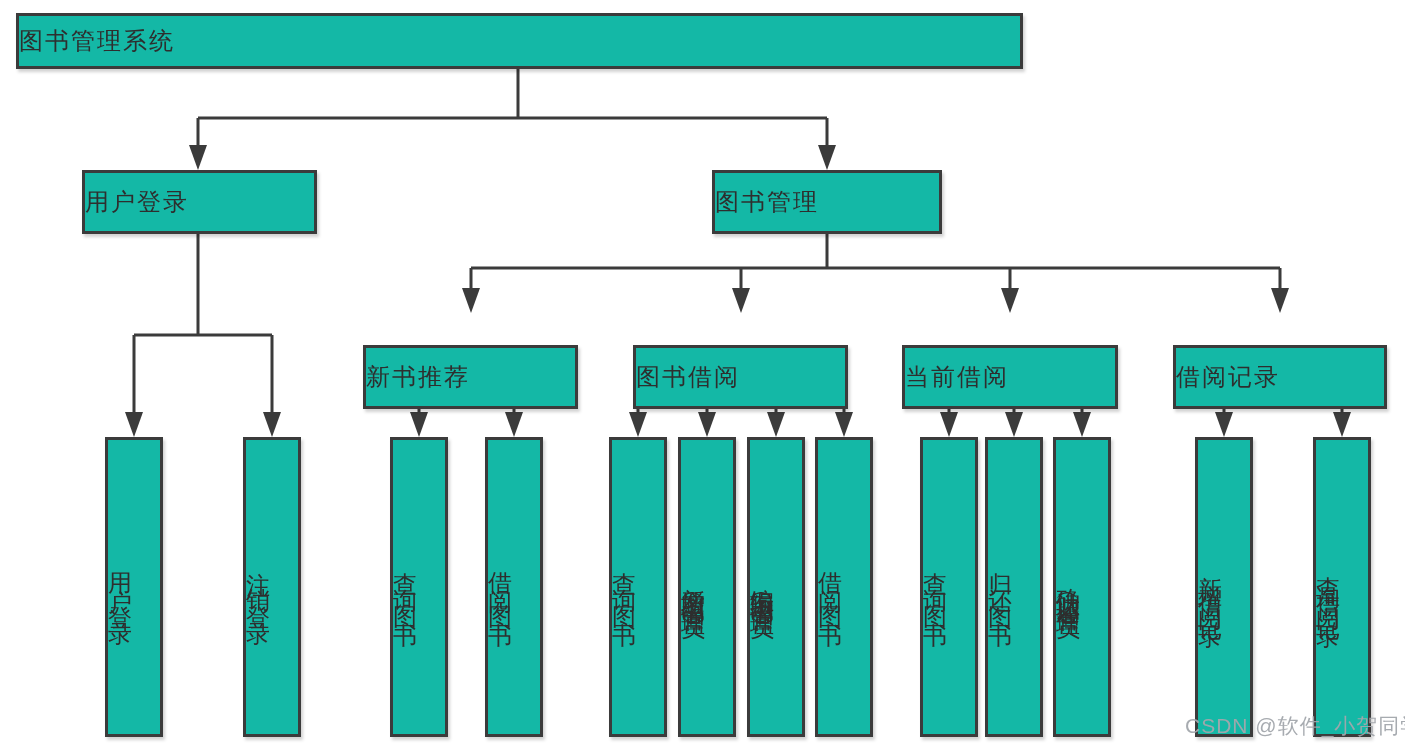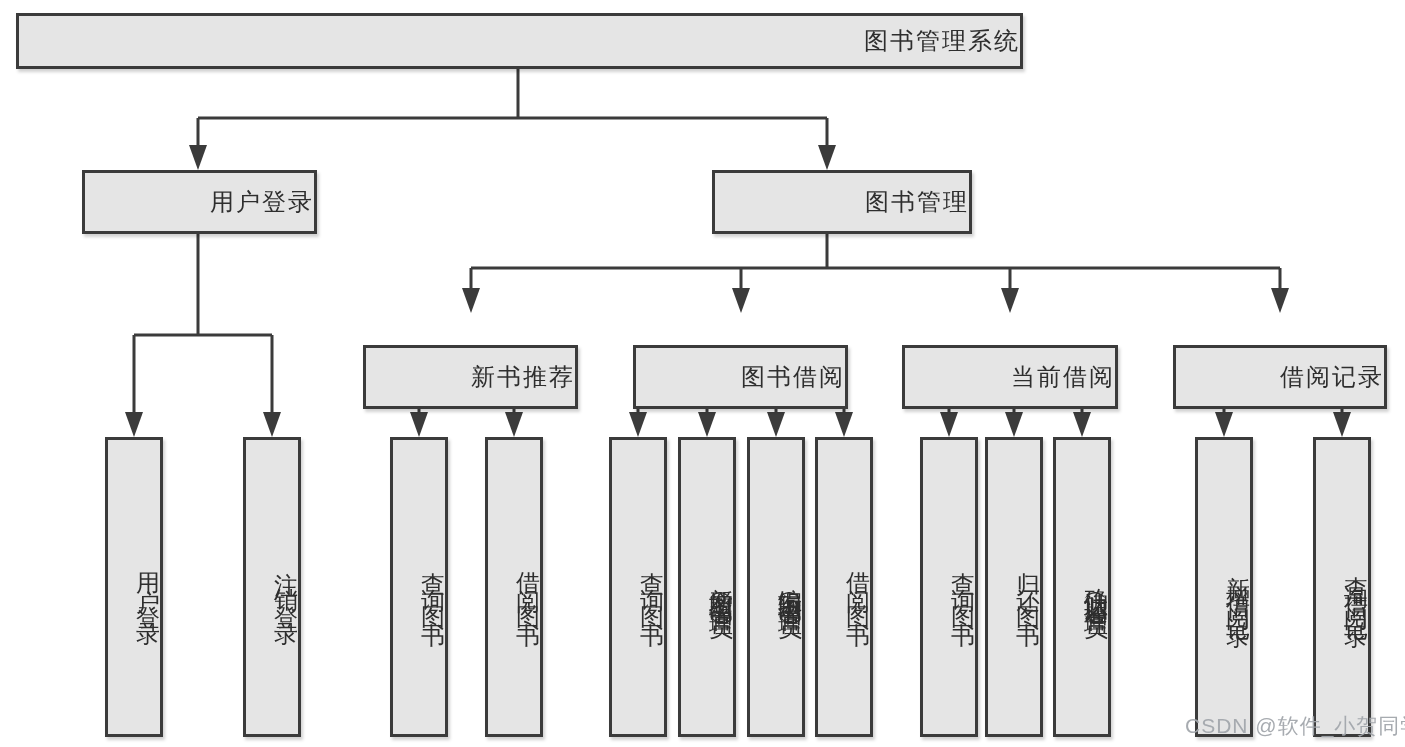--- a/index.html
+++ b/index.html
@@ -19,34 +19,34 @@
     position: absolute;
     left: 0;
     top: 0;
     width: 1405px;
     height: 747px;
     pointer-events: none;
   }
   .node {
     position: absolute;
     box-sizing: border-box;
-    background: #e5e5e5;
+    background: #14b8a6;
     border: 3px solid #3b3b3b;
     box-shadow: 2px 3px 3px rgba(0,0,0,0.18);
     display: flex;
     align-items: center;
-    justify-content: flex-end;
+    justify-content: flex-start;
     color: #2e2e2e;
     font-size: 24px;
     letter-spacing: 2px;
     z-index: 2;
   }
   .node-root   { left: 16px;  top: 13px;  width: 1007px; height: 56px; }
   .node-l2a    { left: 82px;  top: 170px; width: 235px;  height: 64px; }
-  .node-l2b    { left: 712px; top: 170px; width: 260px;  height: 64px; }
+  .node-l2b    { left: 712px; top: 170px; width: 230px;  height: 64px; }
   .node-l3     { top: 313px; height: 64px; margin-top: 32px; }
   .node-l3-1   { left: 363px;  width: 215px; }
   .node-l3-2   { left: 633px;  width: 215px; }
   .node-l3-3   { left: 902px;  width: 216px; }
   .node-l3-4   { left: 1173px; width: 214px; }
   .leaf {
     top: 437px;
     height: 300px;
     width: 58px;
     padding: 8px 0;

